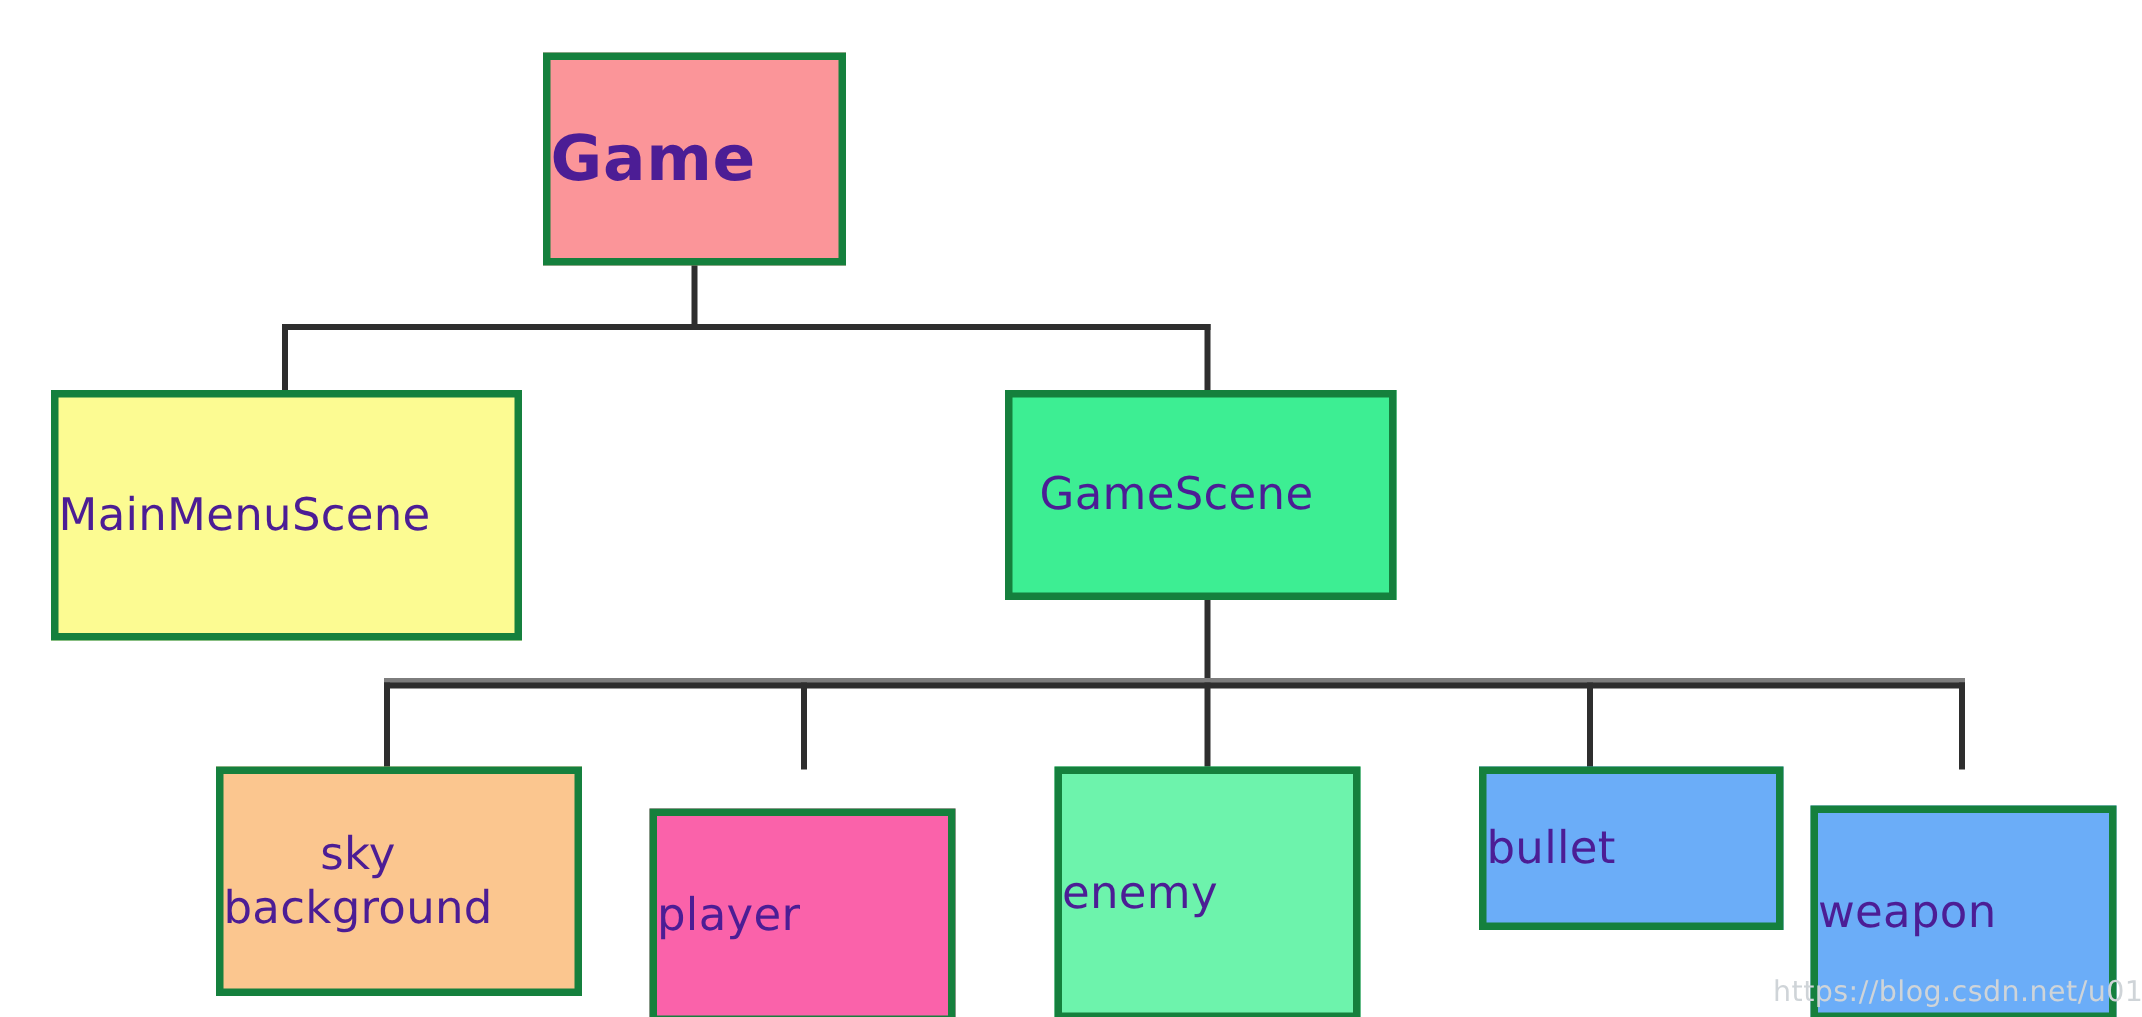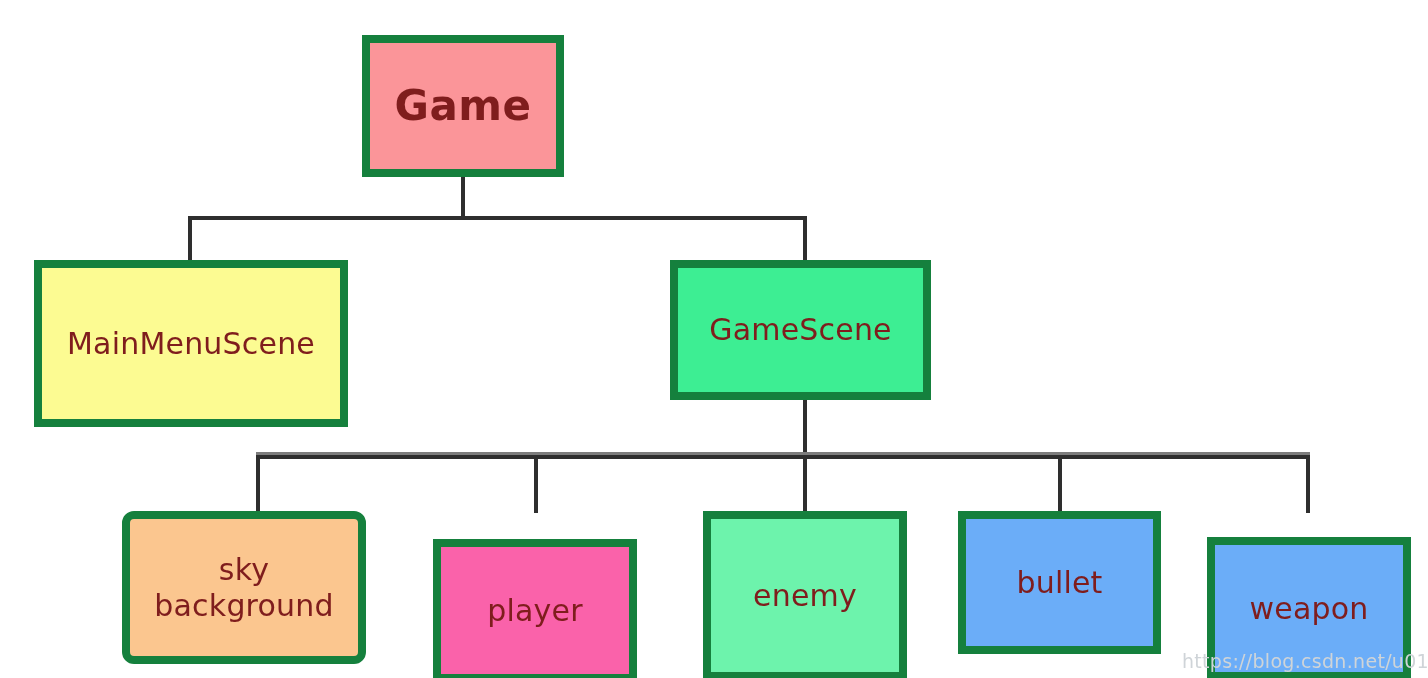--- a/index.html
+++ b/index.html
@@ -13,26 +13,25 @@
   #canvas {
     position: relative;
     width: 1428px;
     height: 678px;
     background: #ffffff;
     overflow: hidden;
   }
   .node {
     position: absolute;
     box-sizing: border-box;
-    border: 8px solid #15803d;
+    border: 5px solid #15803d;
     display: flex;
     align-items: center;
-    justify-content: center;
     text-align: center;
-    color: #7f1d1d;
+    color: #4c1d95;
     font-size: 30px;
     line-height: 1.18;
     letter-spacing: 0.2px;
     white-space: pre-line;
   }
   .node.root {
     font-weight: bold;
     font-size: 42px;
     letter-spacing: 0.5px;
   }
@@ -76,38 +75,38 @@
   <div class="edge v" style="left:1306px; top:455px; height:58px;"></div>
 
   <div class="node root" style="left:362px; top:35px; width:202px; height:142px; background:#fb9599;">
     <span class="node-label">Game</span>
   </div>
 
   <div class="node" style="left:34px; top:260px; width:314px; height:167px; background:#fcfb92;">
     <span class="node-label">MainMenuScene</span>
   </div>
 
-  <div class="node" style="left:670px; top:260px; width:261px; height:140px; background:#3dee93;">
+  <div class="node" style="left:670px; top:260px; width:261px; height:140px; background:#3dee93;padding-left:18px;">
     <span class="node-label">GameScene</span>
   </div>
 
-  <div class="node" style="left:122px; top:511px; width:244px; height:153px; background:#fbc68f;border-radius:12px;">
+  <div class="node" style="left:144px; top:511px; width:244px; height:153px; background:#fbc68f;">
     <span class="node-label">sky
 background</span>
   </div>
 
   <div class="node" style="left:433px; top:511px; width:204px; height:143px; background:#fa62aa;margin-top:28px;">
     <span class="node-label">player</span>
   </div>
 
   <div class="node" style="left:703px; top:511px; width:204px; height:169px; background:#6df3ac;">
     <span class="node-label">enemy</span>
   </div>
 
-  <div class="node" style="left:958px; top:511px; width:203px; height:143px; background:#6badf8;">
+  <div class="node" style="left:986px; top:511px; width:203px; height:109px; background:#6badf8;">
     <span class="node-label">bullet</span>
   </div>
 
   <div class="node" style="left:1207px; top:537px; width:204px; height:143px; background:#6badf8;">
     <span class="node-label">weapon</span>
   </div>
 
   <div class="watermark" style="left:1182px; top:650px;">https://blog.csdn.net/u012234115</div>
 
 </div>

